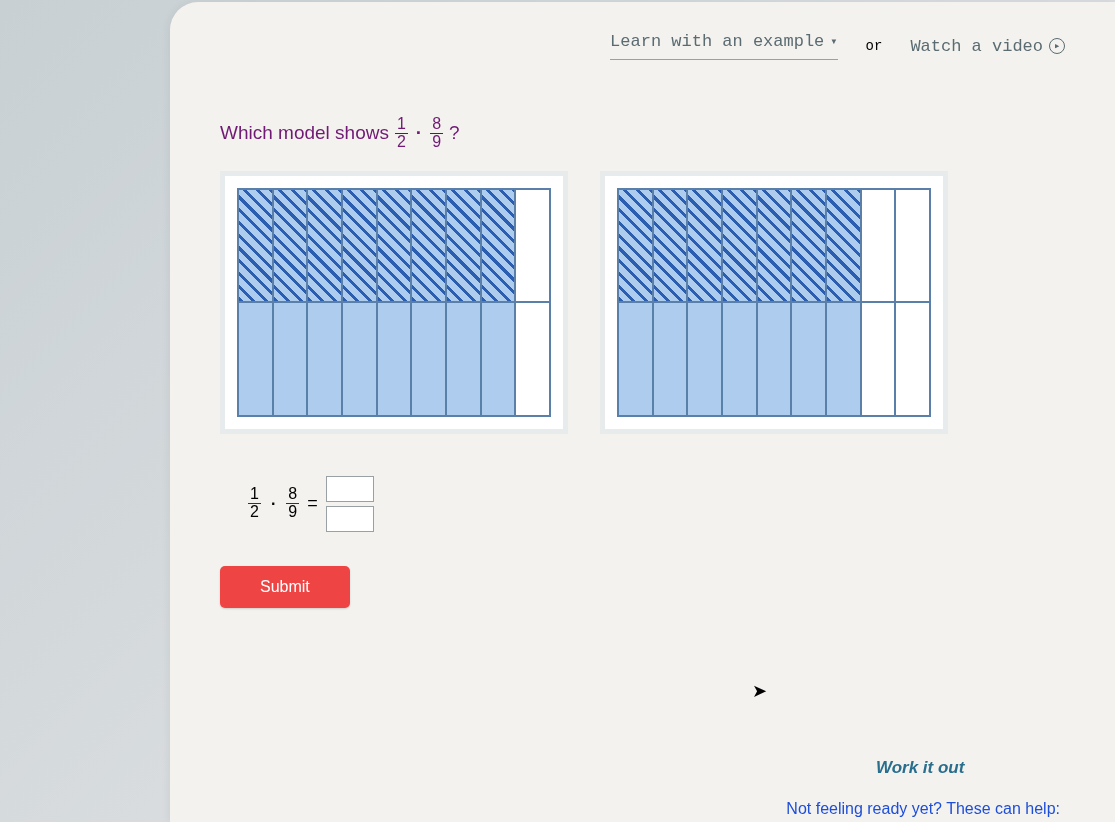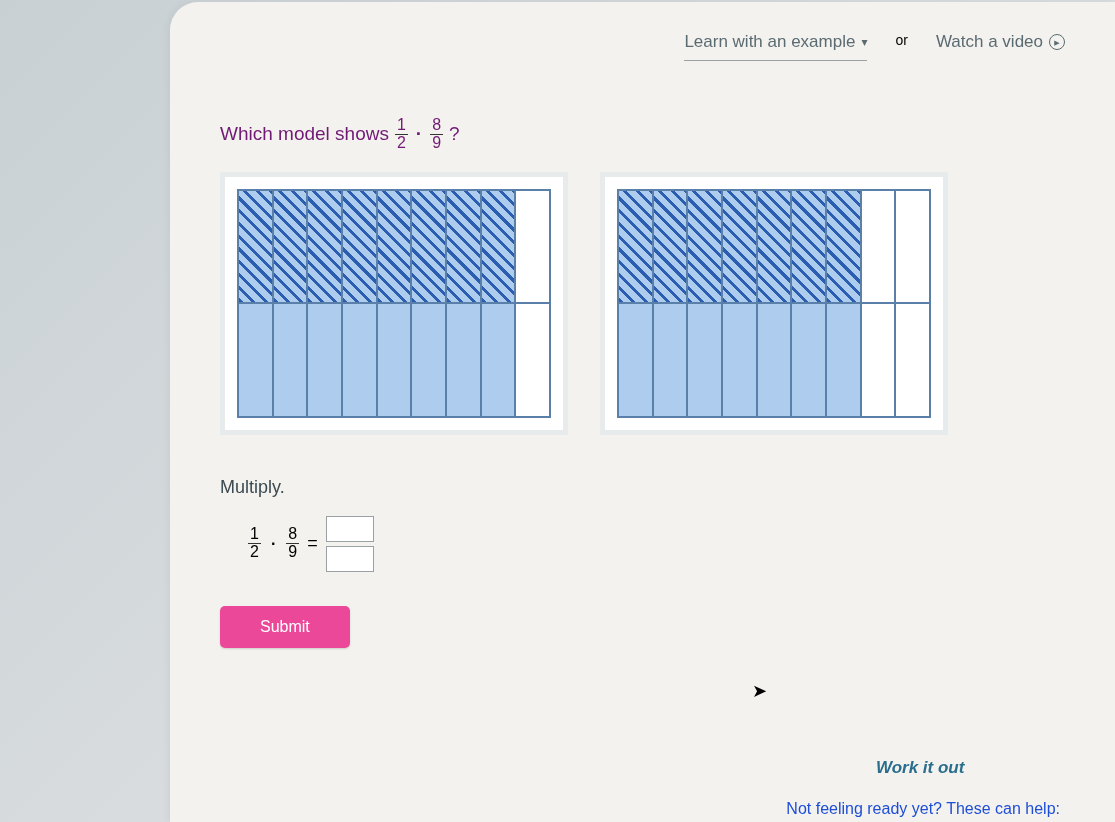--- a/index.html
+++ b/index.html
@@ -17,27 +17,28 @@
       left: 170px;
       right: 0;
       bottom: 0;
       background: #f4f2ee;
       border-top-left-radius: 28px;
       box-shadow: -2px 0 8px rgba(0,0,0,0.05);
       padding: 30px 40px 0 50px;
     }
     .help-row {
       display: flex;
-      align-items: flex-start;
+      align-items: center;
       justify-content: flex-end;
       gap: 28px;
       font-size: 17px;
       color: #5a6b72;
       margin-bottom: 56px;
       margin-right: 10px;
+      font-family: Liberation Mono, monospace;
     }
     .learn-link {
       border-bottom: 1px solid #9aa1a5;
       padding-bottom: 8px;
       cursor: pointer;
       display: flex;
       align-items: center;
       gap: 6px;
     }
     .or-text { font-size: 14px; color: #000000; }
@@ -115,21 +116,21 @@
       margin-bottom: 34px;
     }
     .equals { font-size: 18px; }
     .answer-frac { display: flex; flex-direction: column; gap: 4px; }
     .answer-box {
       width: 48px; height: 26px;
       border: 1px solid #9aa1a5;
       background: #fff;
     }
     .submit-btn {
-      background: #ec4899;
+      background: #ef4444;
       color: #fff;
       border: none;
       border-radius: 5px;
       padding: 12px 40px;
       font-size: 16px;
       cursor: pointer;
       box-shadow: 0 1px 2px rgba(0,0,0,0.15);
     }
     .footer-help {
       position: absolute;
@@ -225,21 +226,20 @@
           <div class="cell shaded"></div>
           <div class="cell shaded"></div>
           <div class="cell shaded"></div>
           <div class="cell shaded"></div>
           <div class="cell"></div>
           <div class="cell"></div>
         </div>
     </div>
   </div>
 
-  <div class="multiply-section">Multiply.</div>
 
   <div class="equation">
     <span class="frac">
       <span class="num">1</span>
       <span class="den">2</span>
     </span>
     <span class="dot">·</span>
     <span class="frac">
       <span class="num">8</span>
       <span class="den">9</span>

